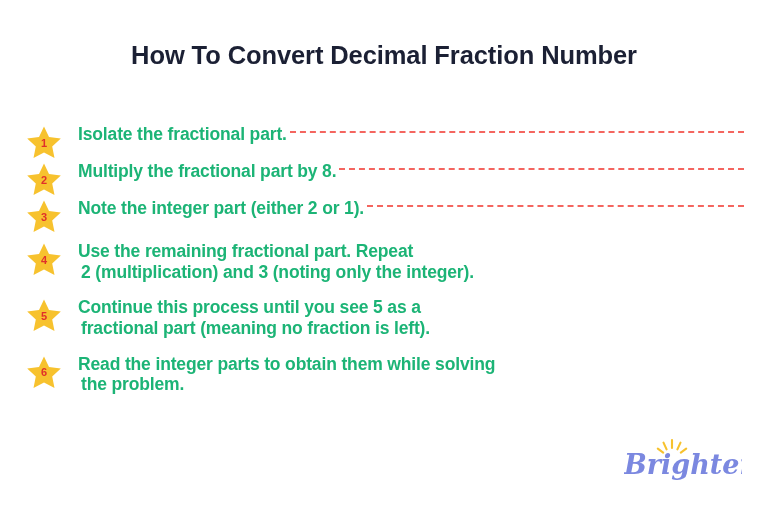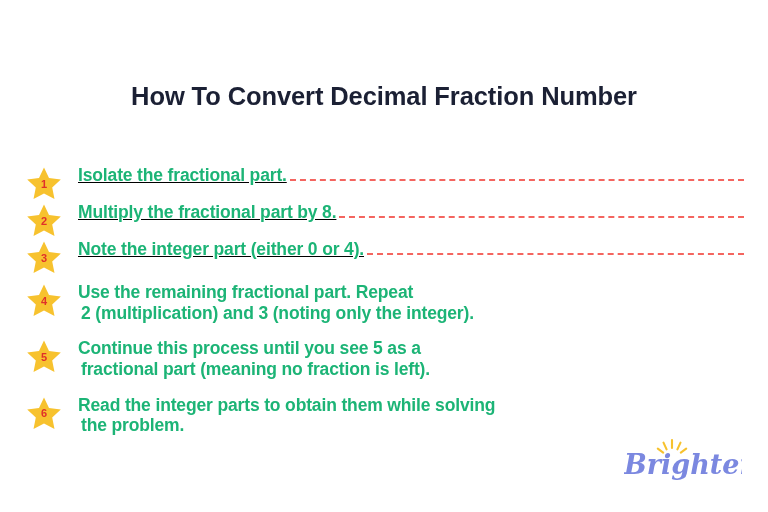--- a/index.html
+++ b/index.html
@@ -12,21 +12,20 @@
     background: #ffffff;
     font-family: "Liberation Sans", sans-serif;
     overflow: hidden;
     position: relative;
   }
 
   .infographic {
     position: absolute;
     inset: 0;
     background: #ffffff;
-    margin-top: 41px;
   }
 
   
   .title {
     position: absolute;
     left: 0;
     right: 0;
     top: 38px;
     text-align: center;
     color: #1b2034;
@@ -110,22 +109,21 @@
     border-top: 2.6px dashed #f4655f;
     position: absolute;
     right: 0;
     bottom: 6px;
     margin-left: 4px;
   }
 
   
   .step.one-line .step-line {
     display: flex;
-    align-items: flex-end;
-    text-decoration: underline;
+    align-items: center;
   }
   .step.one-line .dash {
     position: static;
     flex: 1 1 auto;
     margin-left: 3px;
     margin-bottom: 5px;
   }
 
   
   .step.two-line .step-body {
@@ -202,21 +200,21 @@
 
     <div class="step one-line">
       <div class="step-badge">
         <svg viewBox="0 0 40 34" xmlns="http://www.w3.org/2000/svg" aria-hidden="true">
           <path d="M20 1.5 L25.0 12.1 L36.8 13.6 L28.2 21.6 L30.5 33.0 L20 27.4 L9.5 33.0 L11.8 21.6 L3.2 13.6 L15.0 12.1 Z" fill="#f7c22e"></path>
         </svg>
         <span class="step-num">3</span>
       </div>
       <div class="step-body">
         <span class="step-line">
-          <span class="step-text">Note the integer part (either 0 or 4).</span>
+          <span class="step-text">Note the integer part (either 2 or 1).</span>
           <span class="dash"></span>
         </span>
       </div>
     </div>
 
     <div class="spacer-4"></div>
 
     <div class="step two-line">
       <div class="step-badge">
         <svg viewBox="0 0 40 34" xmlns="http://www.w3.org/2000/svg" aria-hidden="true">

